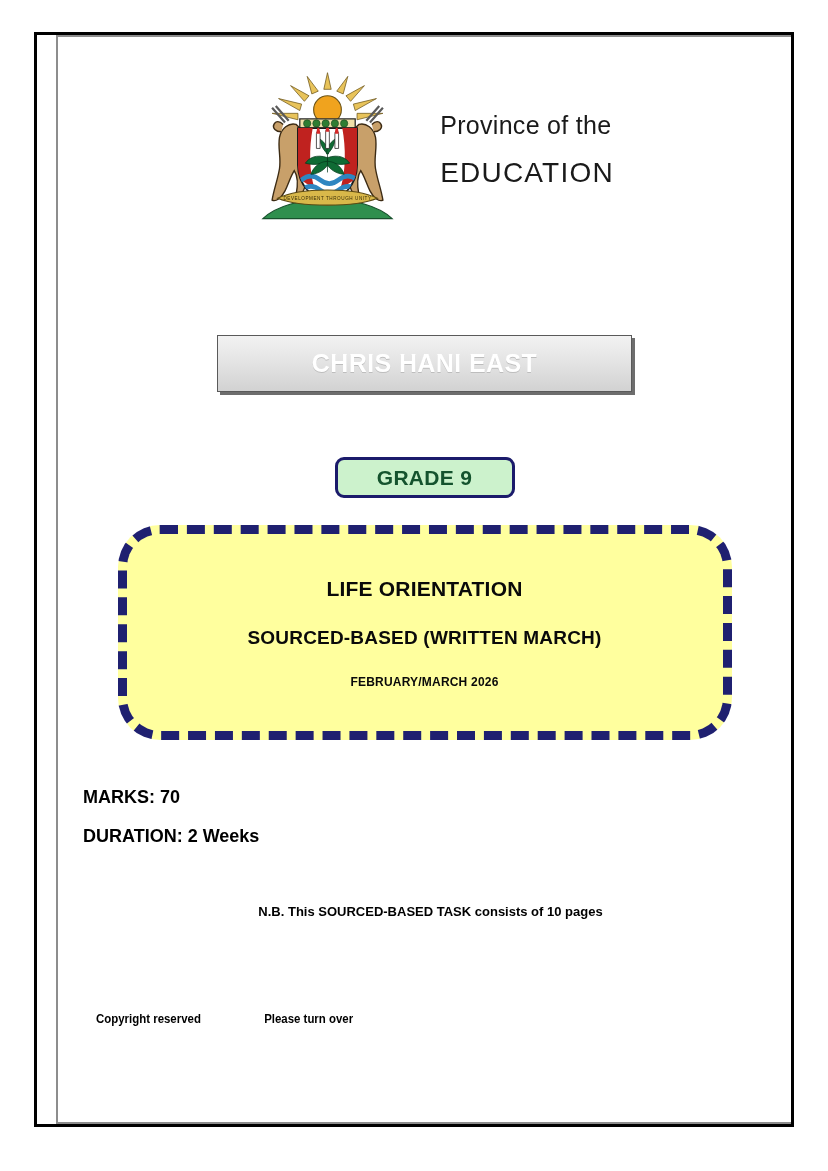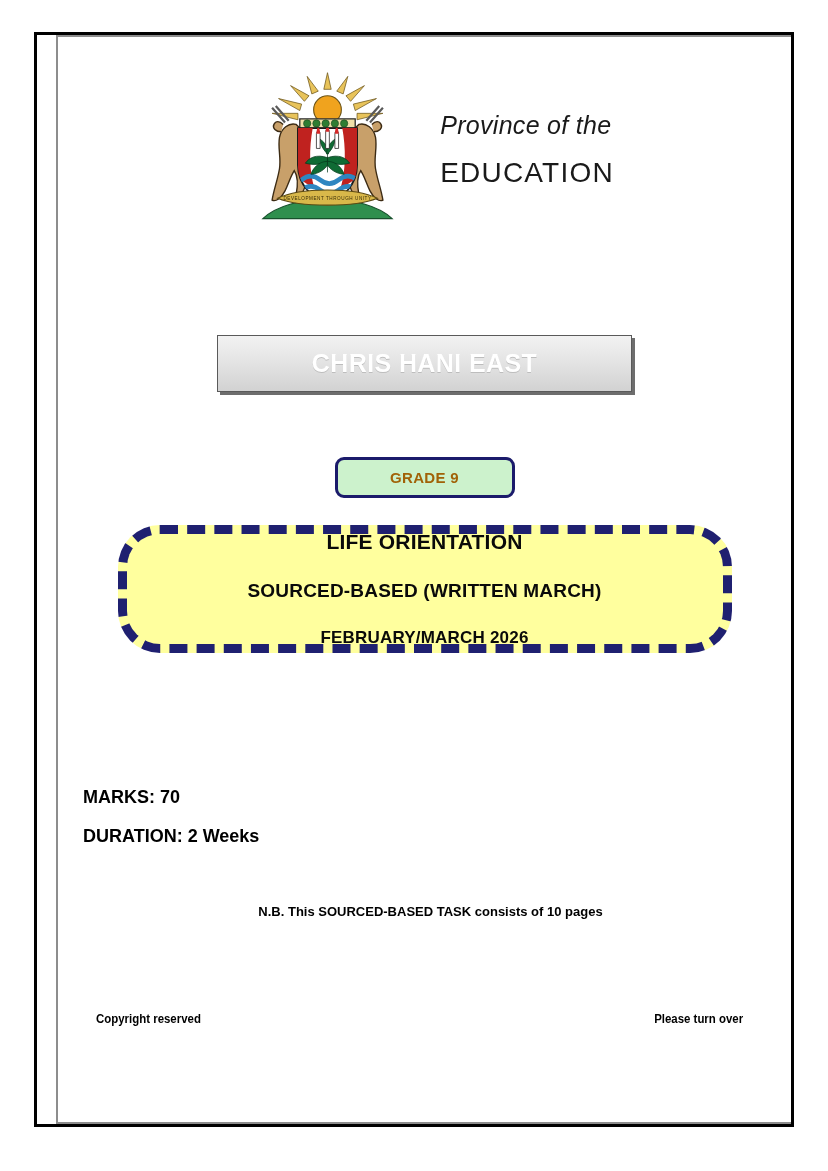--- a/index.html
+++ b/index.html
@@ -64,21 +64,20 @@
     flex: 0 0 auto;
     padding-top: 6px;
   }
   .wm-line1 {
     font-family: "Liberation Sans", sans-serif;
     font-size: 25px;
     color: #1a1a1a;
     letter-spacing: 0.3px;
     line-height: 1.05;
     margin-bottom: 15px;
-    font-style: italic;
   }
   .wm-line2 {
     font-family: "Liberation Sans", sans-serif;
     font-size: 45px;
     font-weight: 400;
     color: #000000;
     letter-spacing: 0.5px;
     line-height: 1.0;
     border-bottom: 5px solid #000000;
     padding-bottom: 3px;
@@ -135,56 +134,56 @@
     background: #ccf2cc;
     border: 3px solid #1b1b6b;
     border-radius: 9px;
     display: flex;
     align-items: center;
     justify-content: center;
   }
   .grade-label {
     font-family: "Liberation Sans", sans-serif;
     font-weight: bold;
-    font-size: 15px;
-    color: #a16207;
+    font-size: 21px;
+    color: #14532d;
     letter-spacing: 0.3px;
   }
 
   
   .subject-wrap {
     position: absolute;
     left: 0;
     top: 490px;
     width: 100%;
     display: flex;
     justify-content: center;
   }
   .subject-box {
     width: 614px;
-    height: 128px;
+    height: 215px;
     background: #ffff9e;
     border: 9px dashed #1f2070;
     border-radius: 42px;
     display: flex;
     flex-direction: column;
     align-items: center;
     justify-content: center;
     gap: 26px;
   }
   .subject-line {
     font-family: "Liberation Sans", sans-serif;
     font-weight: bold;
     color: #0a0a0a;
     letter-spacing: 0.2px;
     text-align: center;
   }
   .subject-line.l1 { font-size: 21px; }
   .subject-line.l2 { font-size: 19px; }
-  .subject-line.l3 { font-size: 17px; }
+  .subject-line.l3 { font-size: 12px; }
 
   
   .meta {
     position: absolute;
     left: 25px;
     font-family: "Liberation Sans", sans-serif;
     font-weight: bold;
     font-size: 18px;
     color: #000000;
   }
@@ -201,25 +200,25 @@
     font-family: "Liberation Sans", sans-serif;
     font-weight: bold;
     font-size: 13px;
     color: #000000;
   }
 
   
   .footer {
     position: absolute;
     left: 38px;
-    right: 48px;
+    right: 36px;
     top: 976px;
     display: flex;
-    justify-content: space-between;
     align-items: baseline;
+    gap: 37px;
   }
   .footer span {
     font-family: "Liberation Sans Narrow", "Liberation Sans", sans-serif;
     font-weight: bold;
     font-size: 13px;
     color: #000000;
     transform: scaleX(0.88);
     transform-origin: left center;
     white-space: nowrap;
   }

